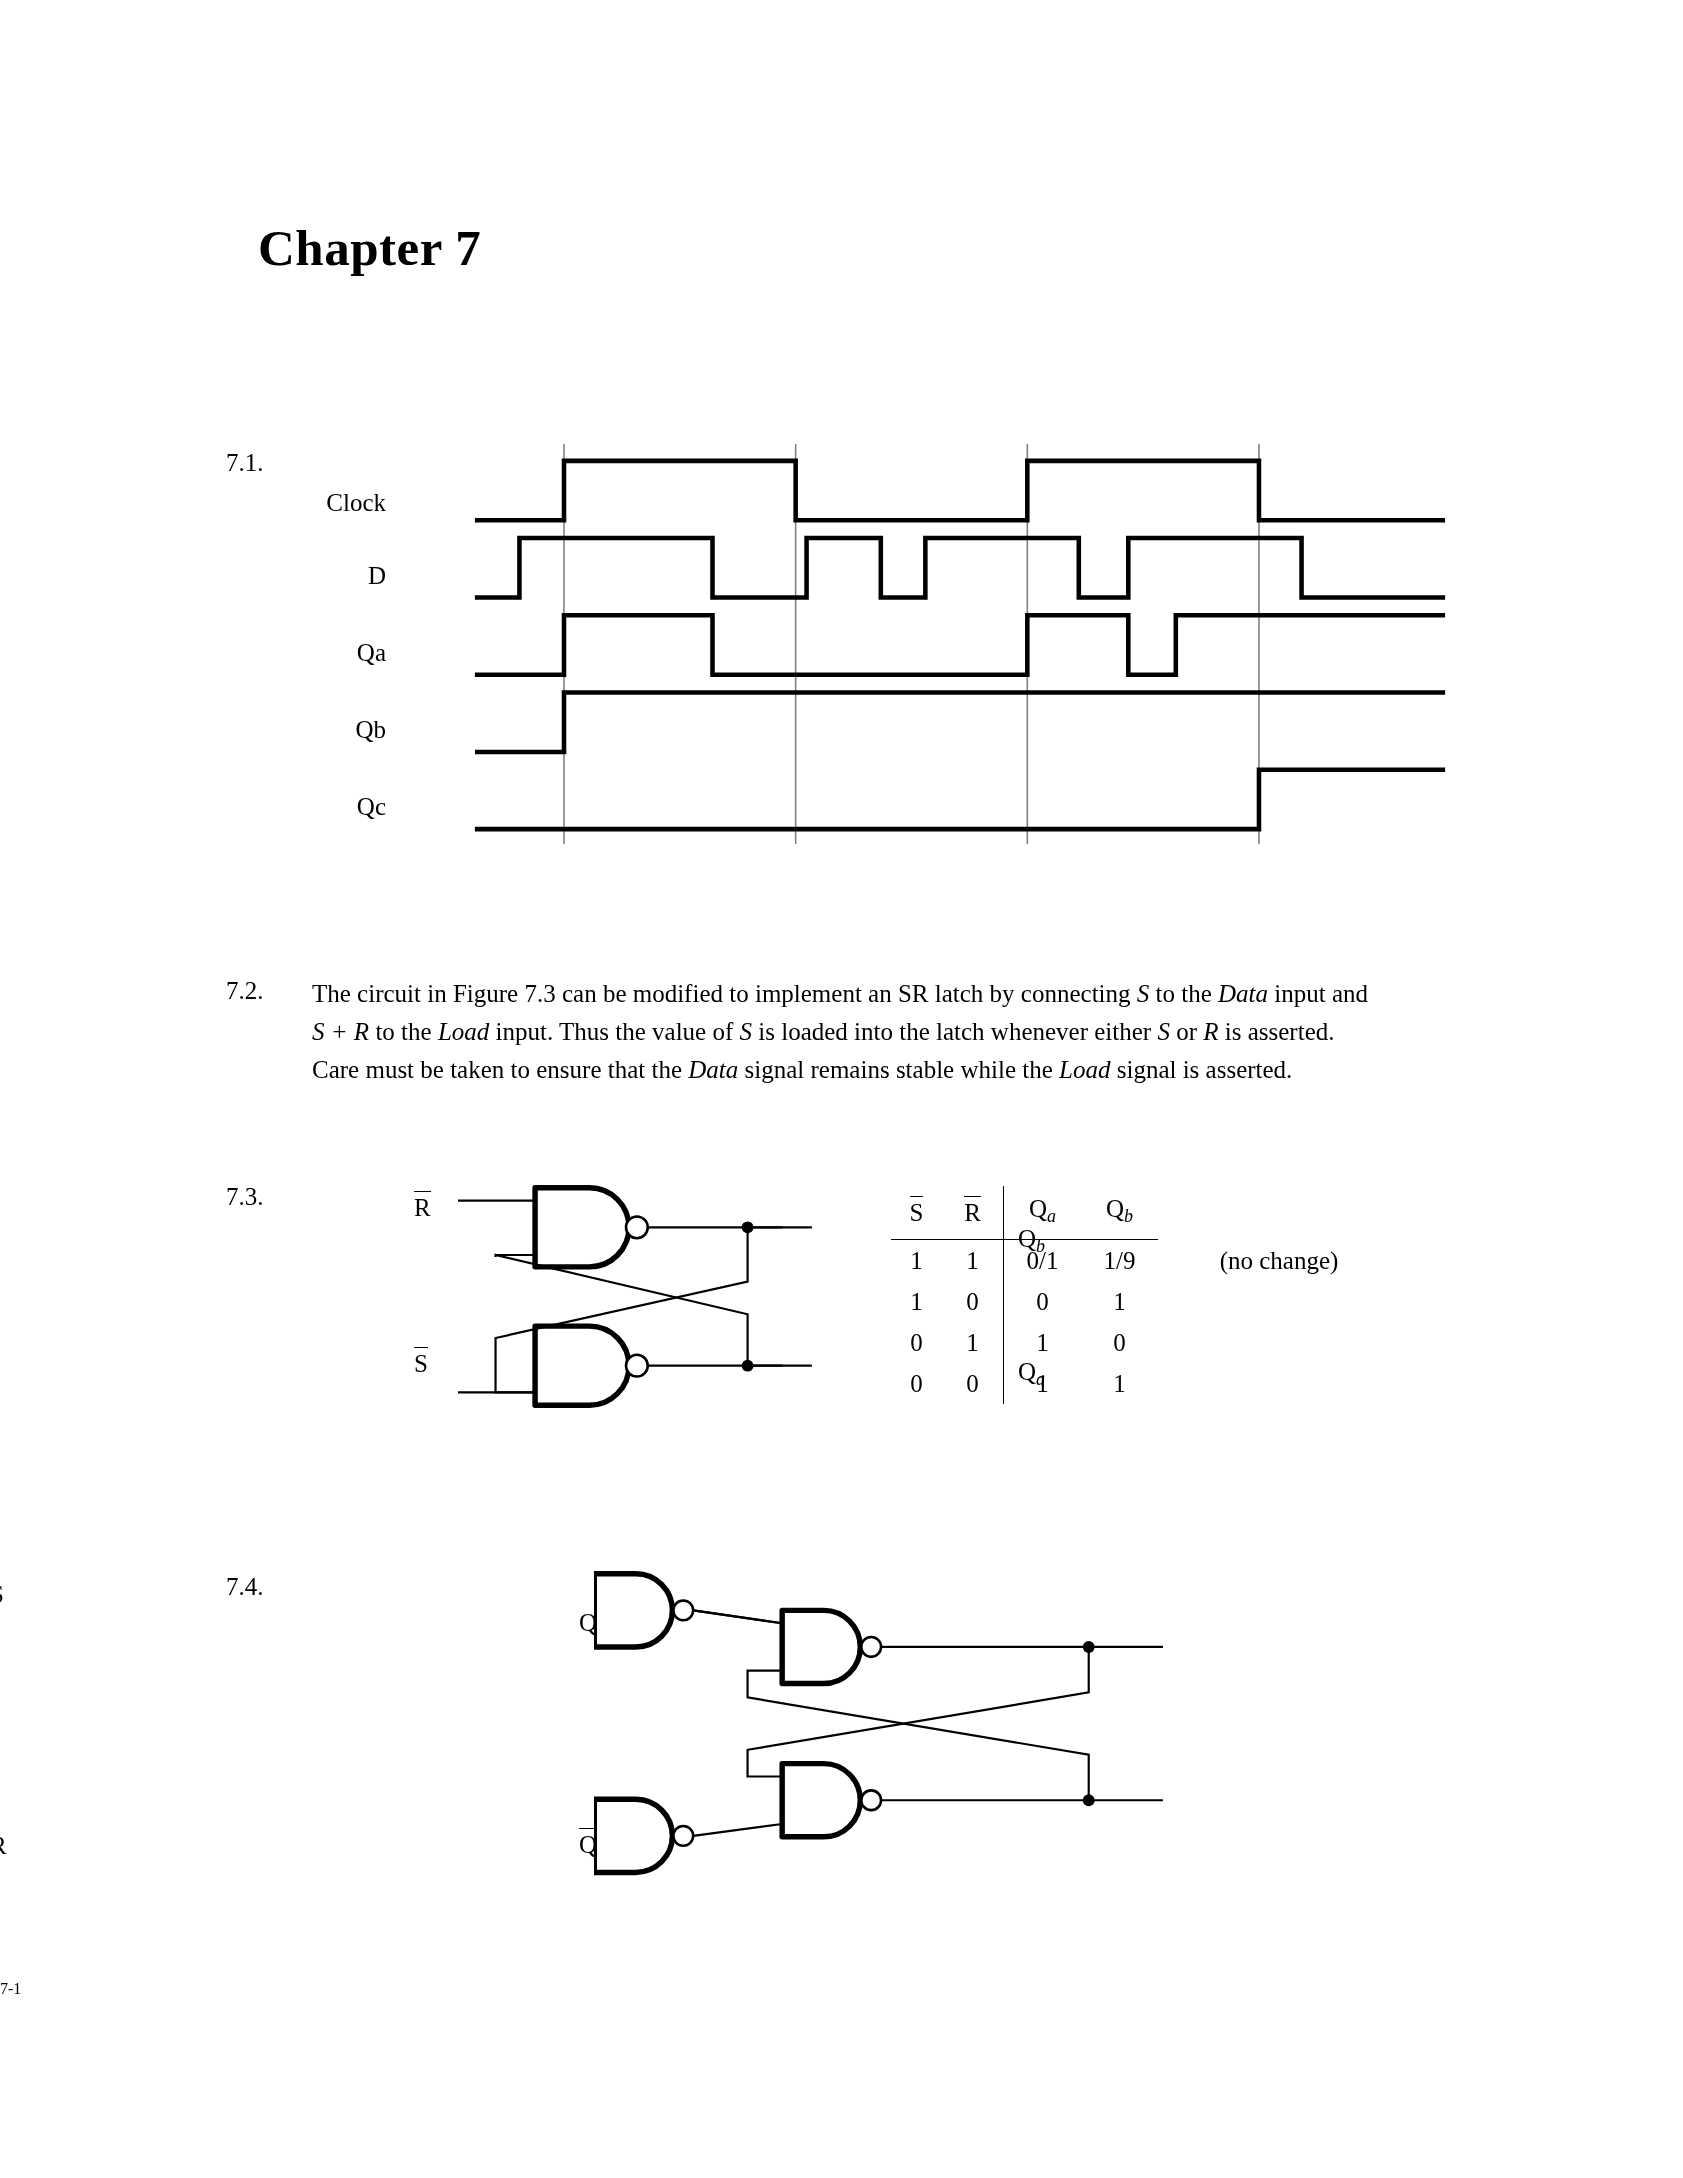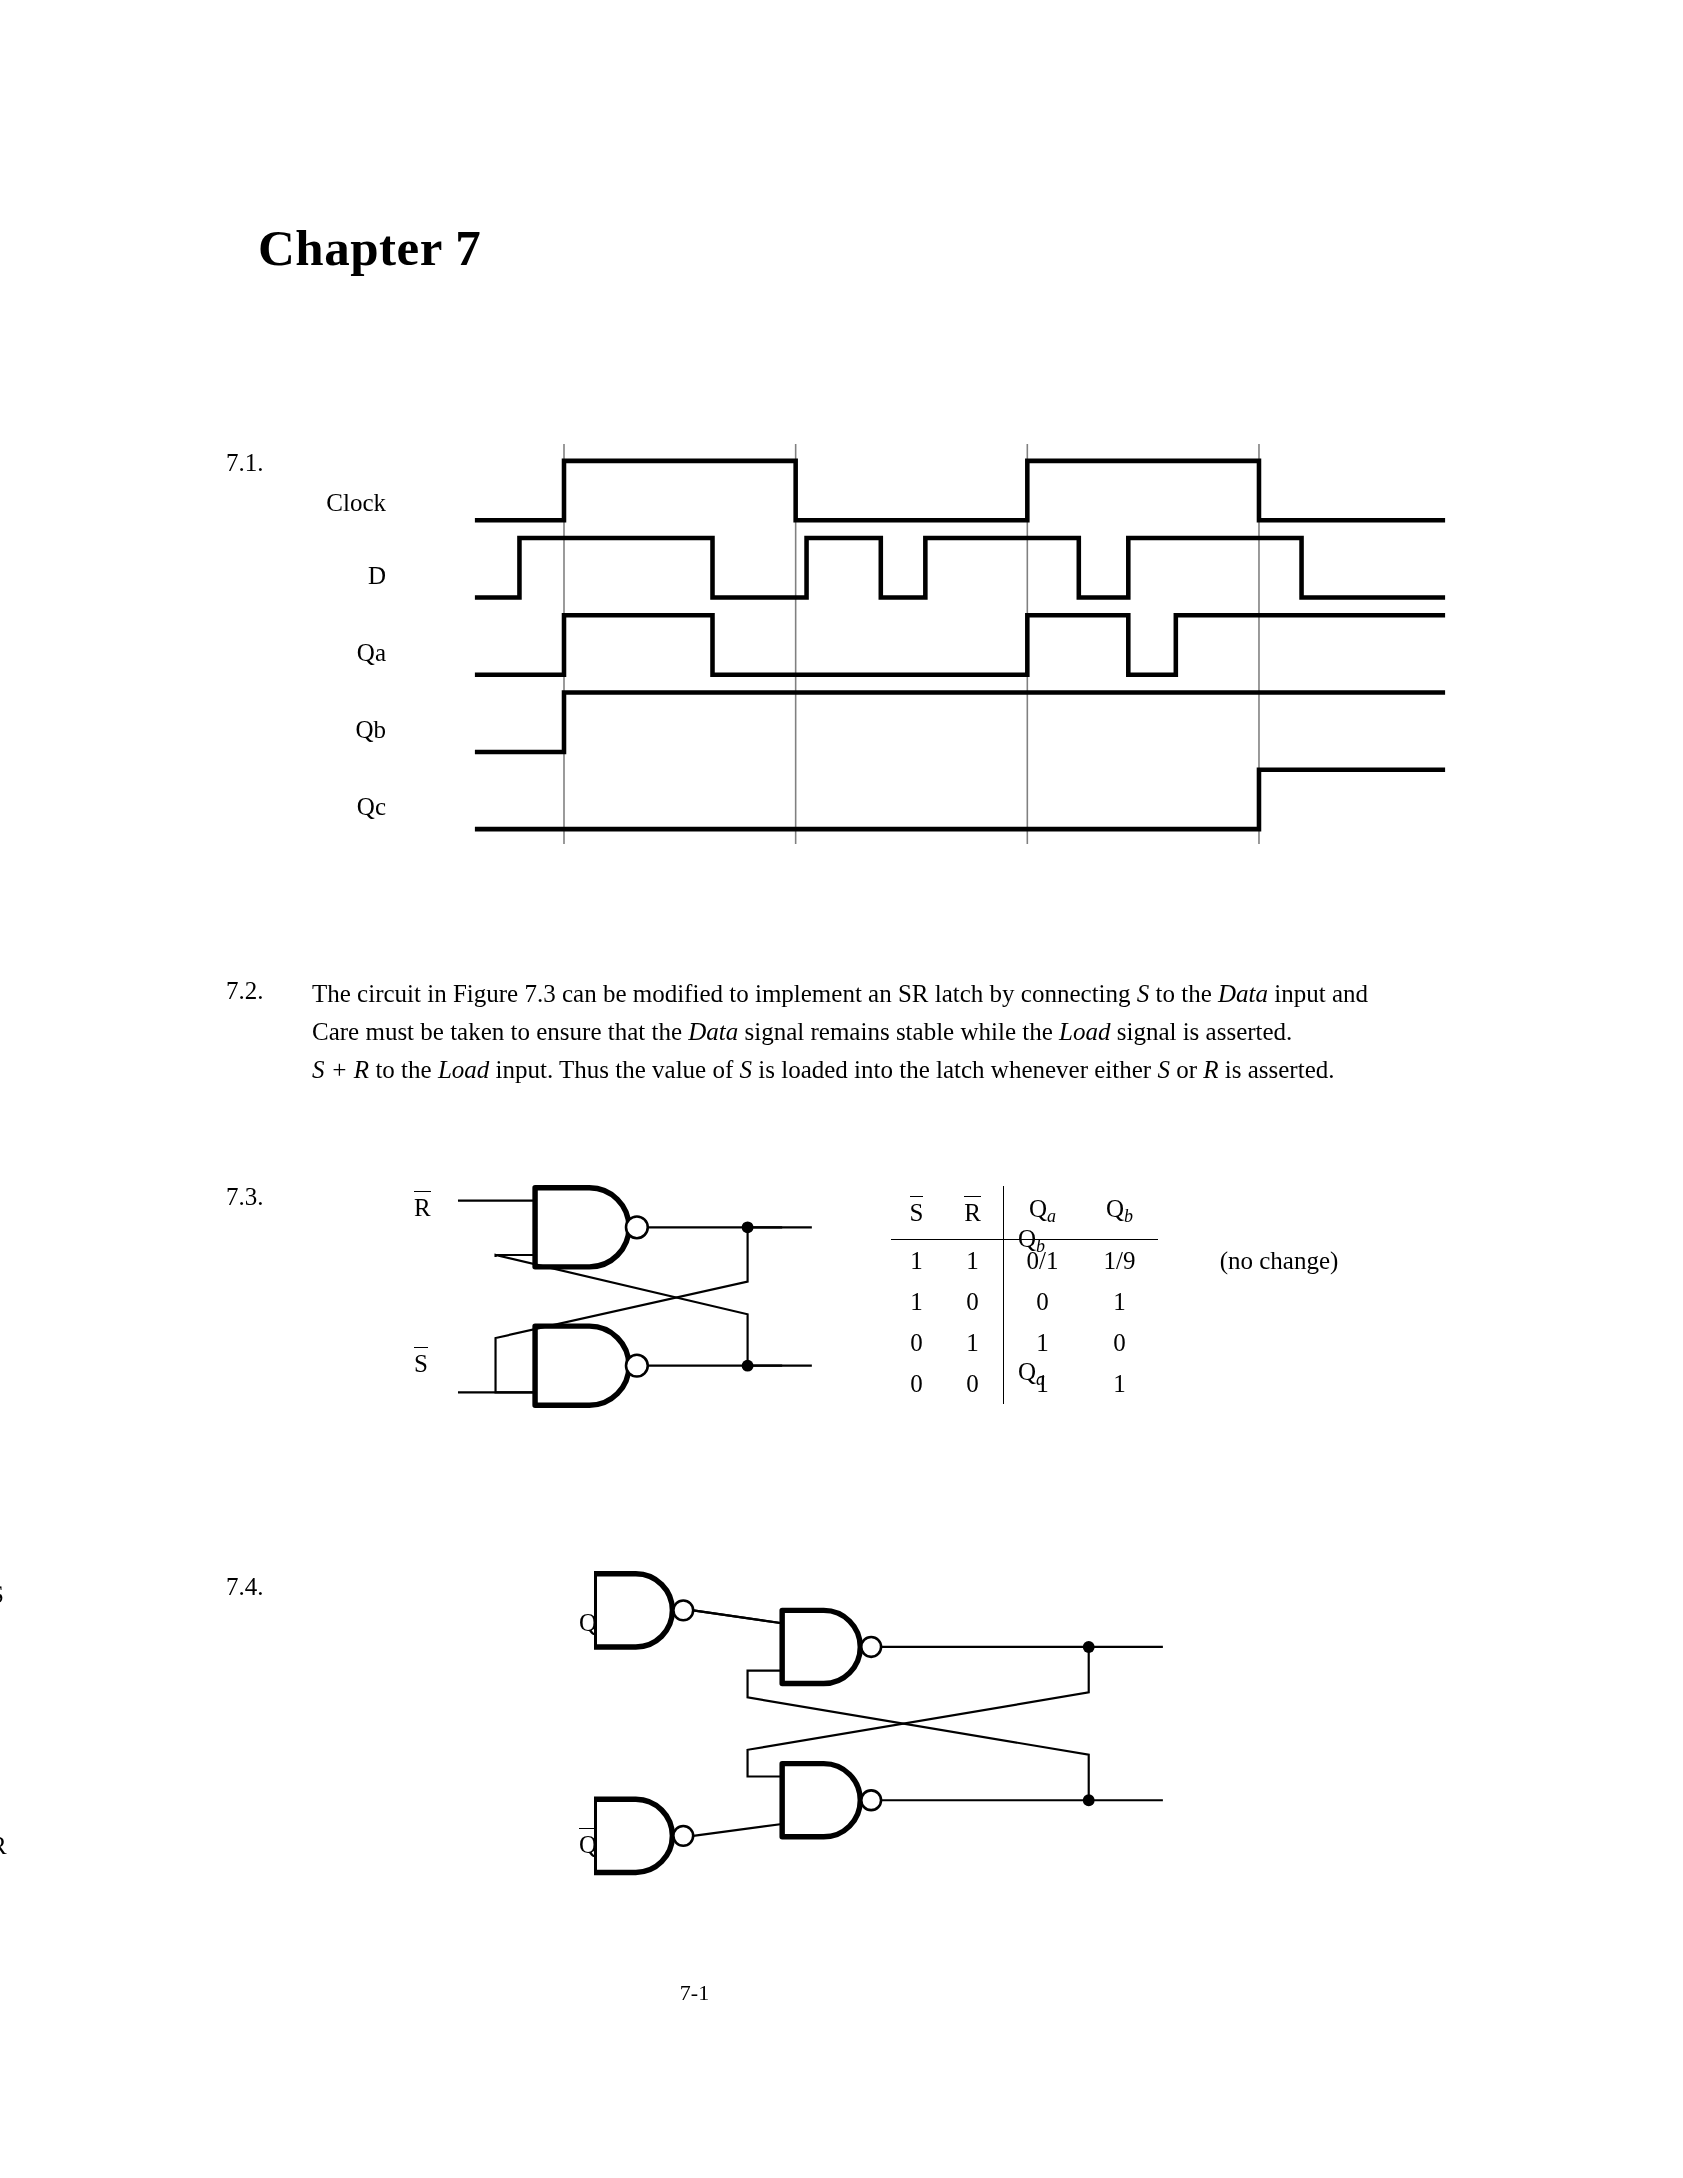--- a/index.html
+++ b/index.html
@@ -140,22 +140,21 @@
     height: 396px;
   }
   #p74-svg { position: absolute; left: 594px; top: 0px; }
 
   
   #page-footer {
     position: absolute;
     left: 0;
     top: 1980px;
     width: 1389px;
-    text-align: center;
-    font-size: 22px;
+    font-size: 16px;
   }
 
   svg { display: block; }
   .wire  { stroke: #000; stroke-width: 2.2; fill: none; }
   .gate  { stroke: #000; stroke-width: 5.5; fill: none; stroke-linejoin: round; }
   .bub   { stroke: #000; stroke-width: 2.6; fill: #fff; }
   .dot   { fill: #000; }
   .wthick { stroke: #000; stroke-width: 4.6; fill: none; }
   .grid  { stroke: #808080; stroke-width: 1.6; }
 </style>
@@ -199,24 +198,24 @@
     </svg>
   </div>
 
   <div class="prob-num" style="left:226px; top:978px;">7.2.</div>
 
   <div id="p72-body">
     <span class="ln">
       <span>The circuit in Figure 7.3 can be modified to implement an SR latch by connecting </span><span class="mi">S</span><span> to the </span><span class="it">Data</span><span> input and</span>
     </span>
     <span class="ln">
-      <span>Care must be taken to ensure that the </span><span class="it">Data</span><span> signal remains stable while the </span><span class="it">Load</span><span> signal is asserted.</span>
+      <span class="mi">S + R</span><span> to the </span><span class="it">Load</span><span> input.  Thus the value of </span><span class="mi">S</span><span> is loaded into the latch whenever either </span><span class="mi">S</span><span> or </span><span class="mi">R</span><span> is asserted.</span>
     </span>
     <span class="ln">
-      <span class="mi">S + R</span><span> to the </span><span class="it">Load</span><span> input.  Thus the value of </span><span class="mi">S</span><span> is loaded into the latch whenever either </span><span class="mi">S</span><span> or </span><span class="mi">R</span><span> is asserted.</span>
+      <span>Care must be taken to ensure that the </span><span class="it">Data</span><span> signal remains stable while the </span><span class="it">Load</span><span> signal is asserted.</span>
     </span>
   </div>
 
   <div class="prob-num" style="left:226px; top:1184px;">7.3.</div>
 
   <div id="p73-block">
 
     <div class="pin-label" style="left:-94px; top:27px; width:40px; text-align:left; left:414px;">
       <span class="ovl">R</span>
     </div>

